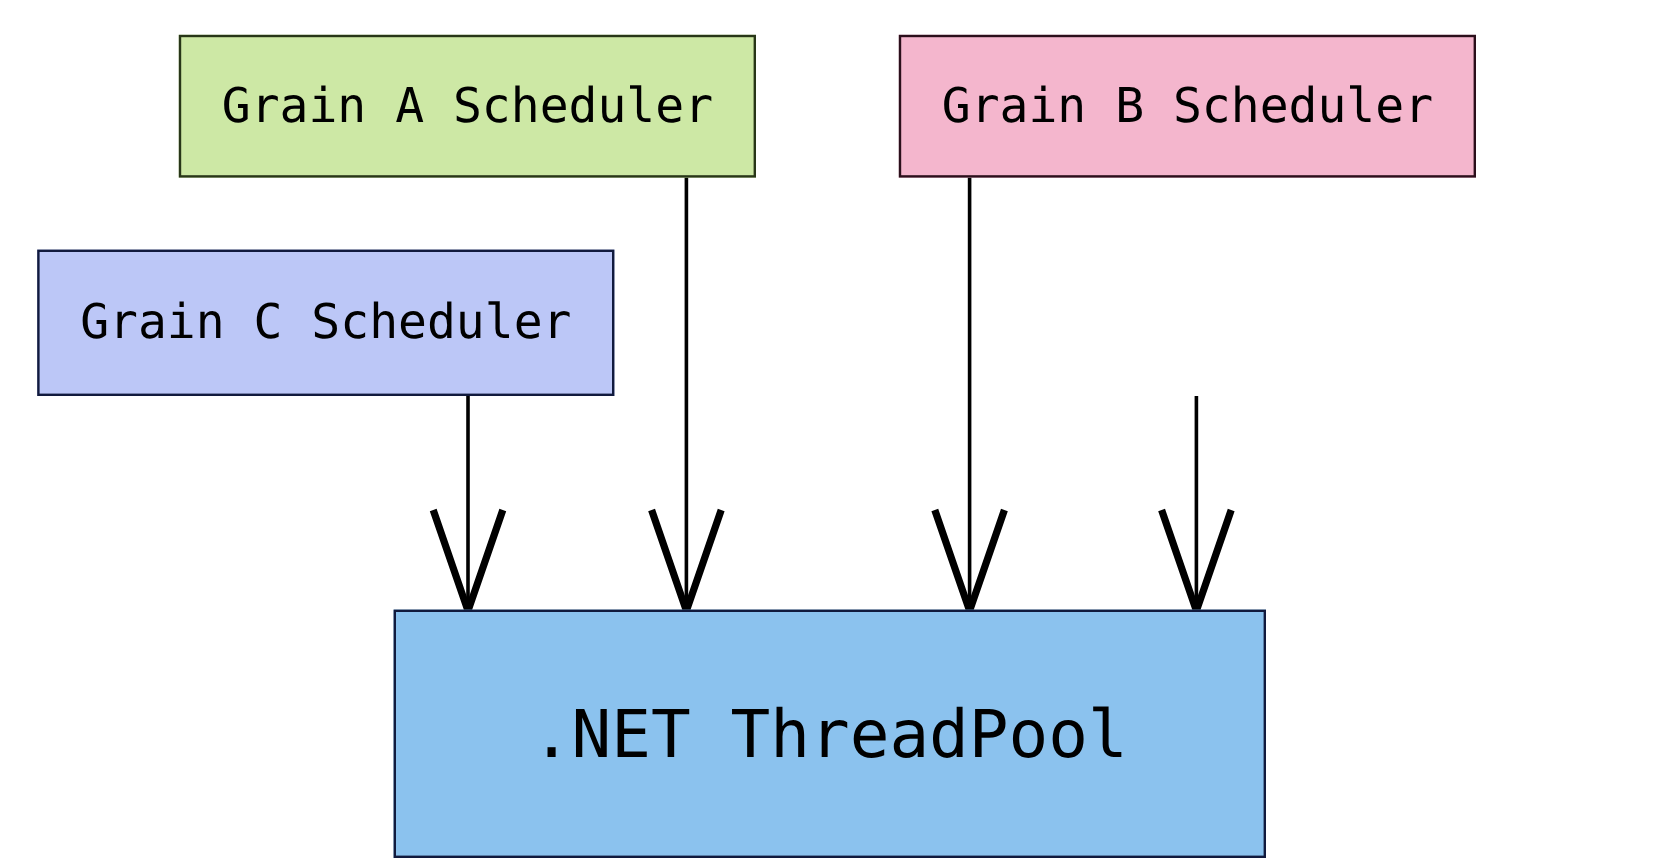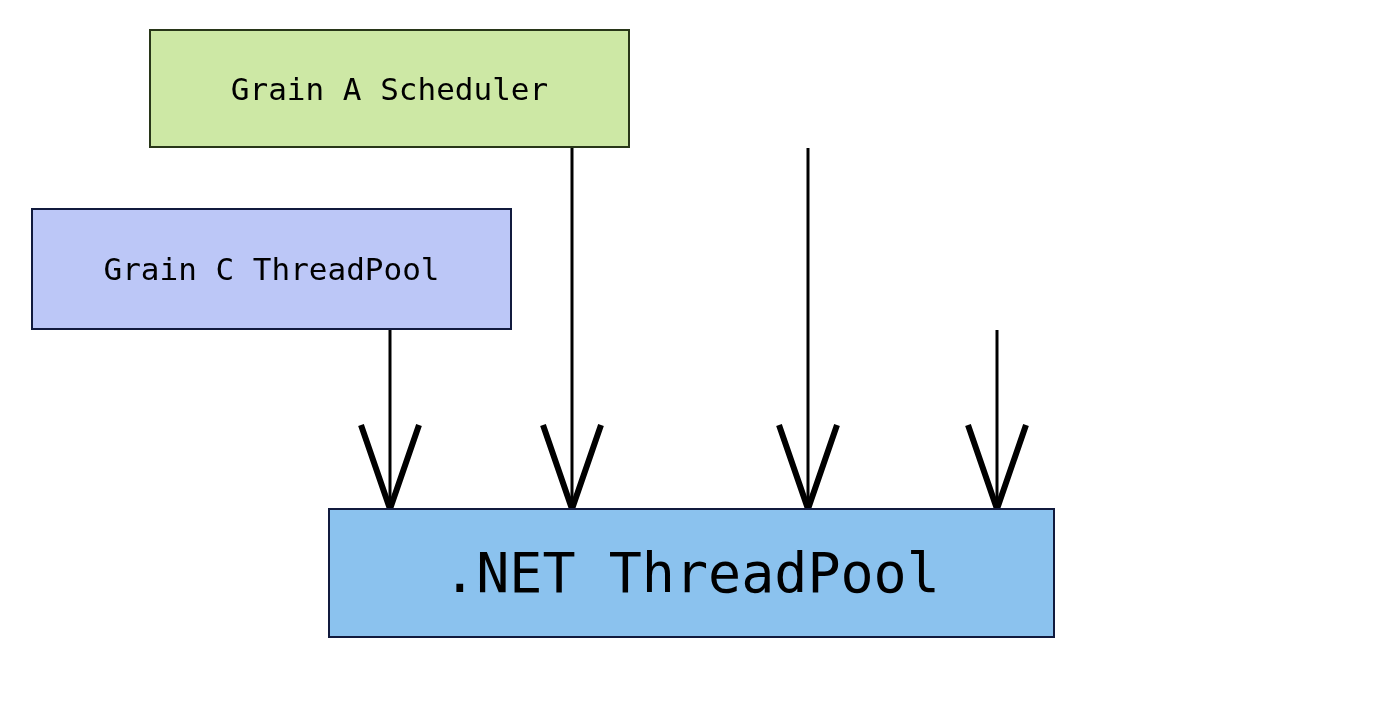--- a/index.html
+++ b/index.html
@@ -26,21 +26,21 @@
     justify-content: center;
     text-align: center;
   }
   .node-label {
     font-family: "DejaVu Sans Mono", monospace;
     color: #000000;
     white-space: nowrap;
     letter-spacing: 0px;
   }
   .scheduler .node-label {
-    font-size: 31px;
+    font-size: 40px;
   }
   .pool .node-label {
     font-size: 55px;
   }
   #edges {
     position: absolute;
     left: 0;
     top: 0;
     width: 1379px;
     height: 720px;
@@ -68,23 +68,26 @@
       <g>
         <line x1="997" y1="330" x2="997" y2="509" stroke="#000000" stroke-width="3"></line>
         <path d="M 968 425 L 997 509 L 1026 425" fill="none" stroke="#000000" stroke-width="6" stroke-linecap="butt" stroke-linejoin="miter"></path>
       </g>
     </svg>
 
   <div class="node scheduler" style="left: 149px; top: 29px; width: 481px; height: 119px; background: rgb(205, 232, 165); border-color: rgb(40, 54, 24);">
     <span class="node-label">Grain A Scheduler</span>
   </div>
 
+  <div class="node scheduler" style="left: 749px; top: 29px; width: 481px; height: 119px; background: rgb(244, 182, 205); border-color: rgb(43, 15, 27);">
+    <span class="node-label">Grain B Scheduler</span>
+  </div>
 
   <div class="node scheduler" style="left: 31px; top: 208px; width: 481px; height: 122px; background: rgb(188, 199, 247); border-color: rgb(17, 26, 61);">
-    <span class="node-label">Grain C ThreadPool</span>
+    <span class="node-label">Grain C Scheduler</span>
   </div>
 
 
-  <div class="node pool" style="left: 328px; top: 508px; width: 727px; height: 130px; background: rgb(139, 194, 238); border-color: rgb(17, 26, 61);">
+  <div class="node pool" style="left: 328px; top: 508px; width: 727px; height: 207px; background: rgb(139, 194, 238); border-color: rgb(17, 26, 61);">
     <span class="node-label">.NET ThreadPool</span>
   </div>
 
 </div>
 
 </body></html>

